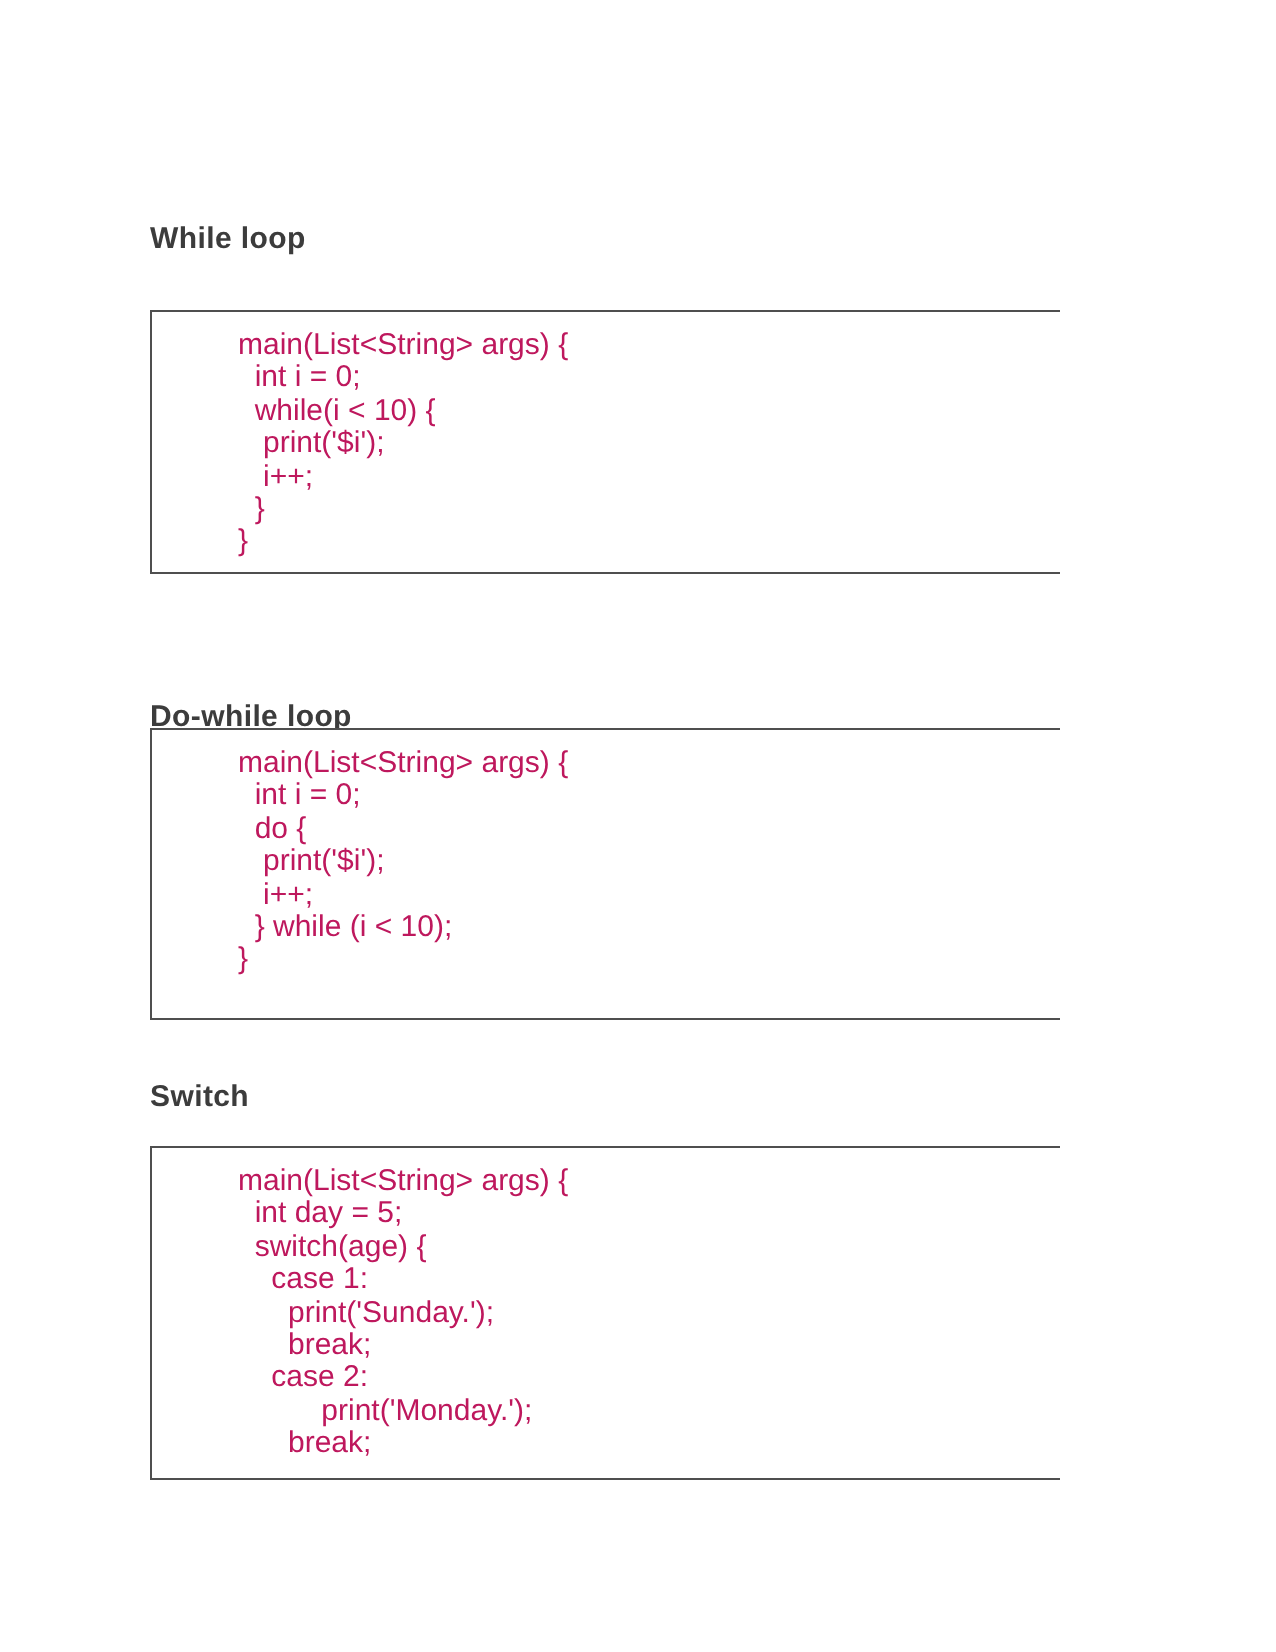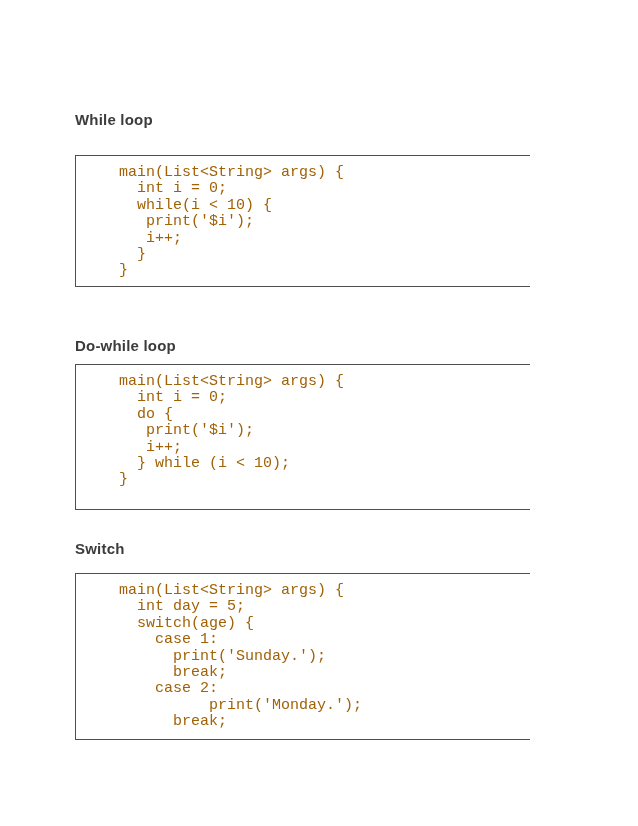--- a/index.html
+++ b/index.html
@@ -18,43 +18,43 @@
     position: absolute;
     left: 75px;
     margin: 0;
     font-family: "Liberation Sans", "DejaVu Sans", sans-serif;
     font-size: 15px;
     font-weight: bold;
     color: #3c3c3c;
     letter-spacing: 0.2px;
   }
   #heading-while  { top: 111px; }
-  #heading-dowhile{ top: 337px; }
+  #heading-dowhile{ top: 350px; }
   #heading-switch { top: 540px; }
 
   .code-box {
     position: absolute;
     left: 75px;
     width: 488px;
     box-sizing: border-box;
     border: 1px solid #4f4f4f;
     background: #ffffff;
     overflow: hidden;
   }
   #box-while   { top: 155px; height: 132px; }
   #box-dowhile { top: 364px; height: 146px; }
   #box-switch  { top: 573px; height: 167px; }
 
   .code-box pre {
     margin: 0;
     padding: 9px 8px 0 43px;
-    font-family: Liberation Mono, monospace;
+    font-family: Liberation Sans, sans-serif;
     font-size: 15px;
     line-height: 16.4px;
-    color: #a16207;
+    color: #be185d;
     white-space: pre;
   }
   .page-number {
     position: absolute;
     top: 766px;
     left: 75px;
     width: 488px;
     text-align: right;
     font-family: "Liberation Sans", "DejaVu Sans", sans-serif;
     font-size: 12.5px;

